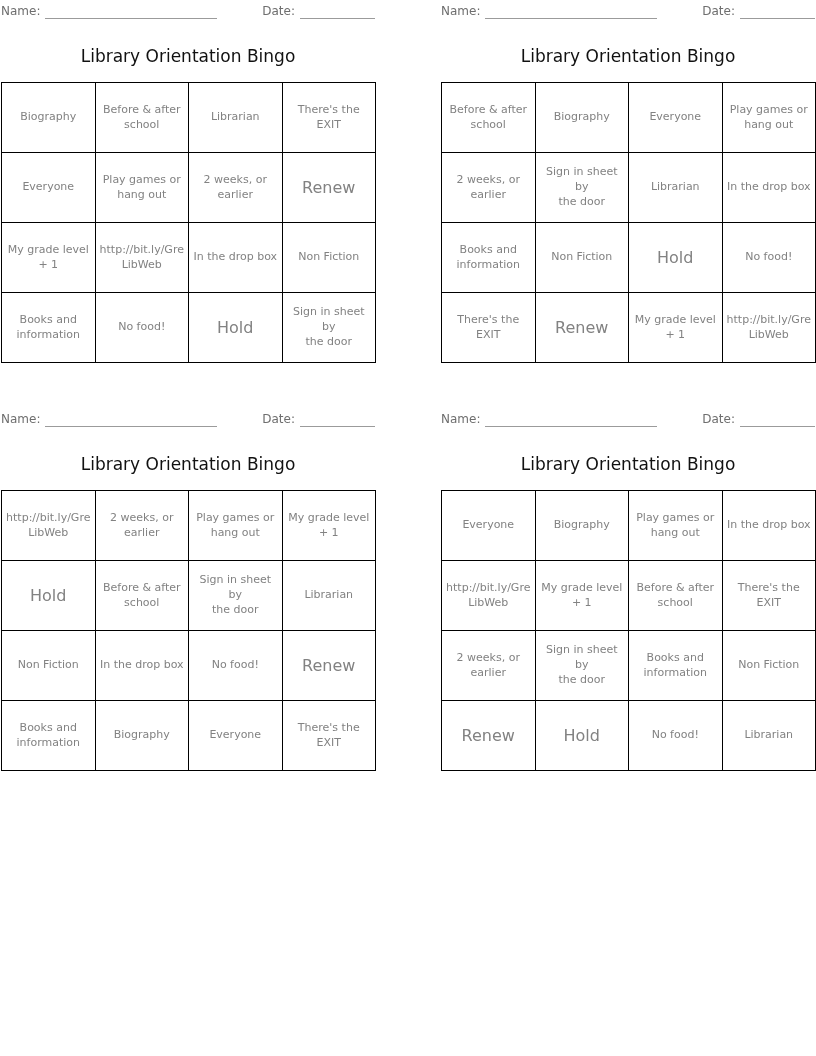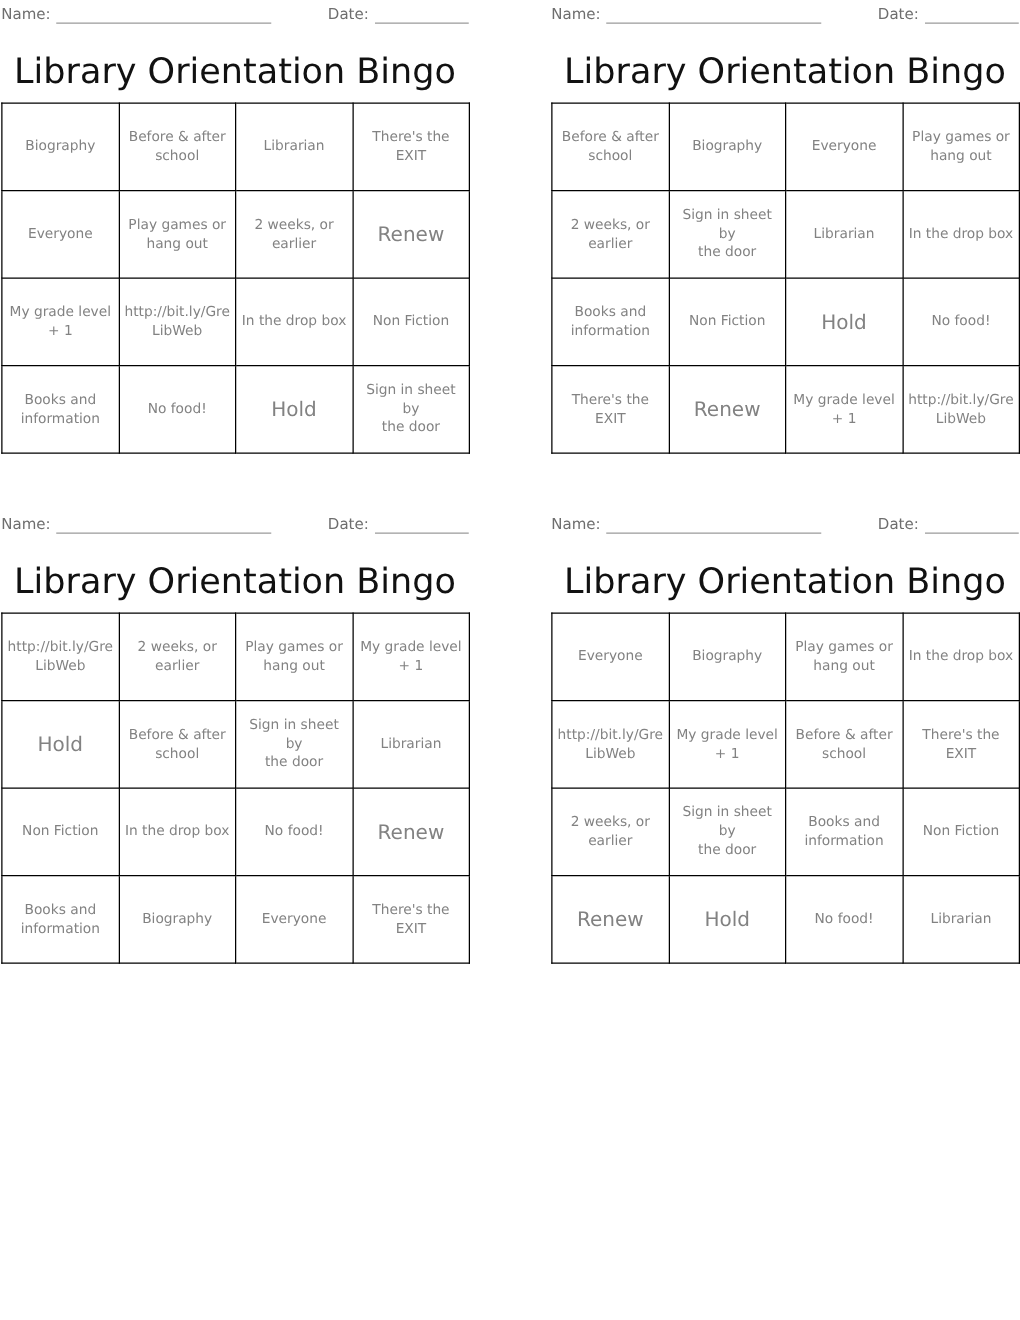--- a/index.html
+++ b/index.html
@@ -16,21 +16,21 @@
 
   .hdr { display: flex; align-items: flex-end; height: 15px; }
   .hdr .lbl { font-size: 12px; color: #6e6e6e; line-height: 15px; white-space: nowrap; }
   .hdr .blank { border-bottom: 1px solid #9b9b9b; height: 13px; margin-left: 5px; }
   .hdr .blank.name-line { width: 172px; }
   .hdr .blank.date-line { width: 75px; }
   .hdr .date-lbl { margin-left: auto; }
 
   .title {
     margin-top: 24px; height: 27px; line-height: 27px;
-    text-align: center; font-size: 28px; color: #111111;
+    text-align: center; font-size: 17px; color: #111111;
   }
 
   table.grid {
     border-collapse: collapse; table-layout: fixed;
     width: 375px; margin-top: 12px;
   }
   table.grid td {
     border: 1px solid #000000;
     height: 69px; padding: 0 2px;
     text-align: center; vertical-align: middle;

